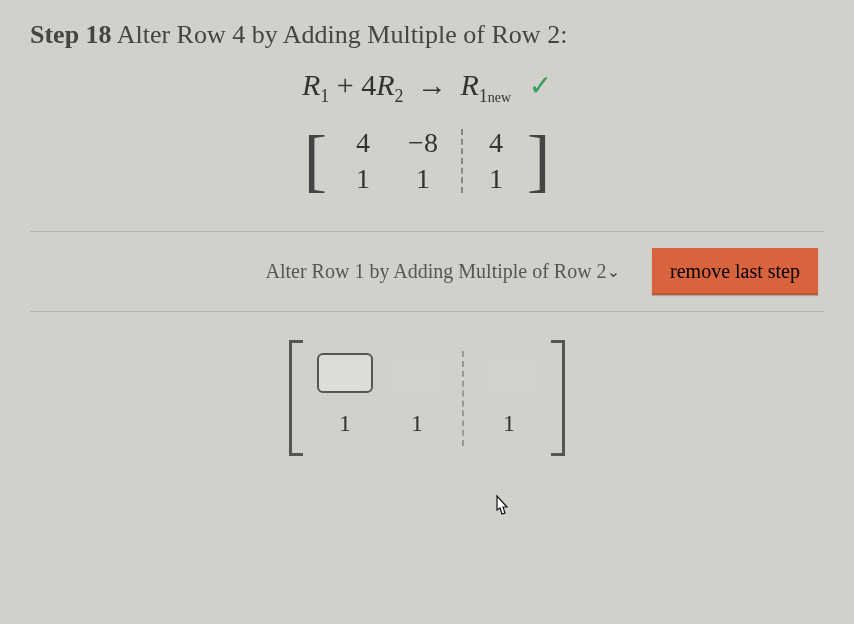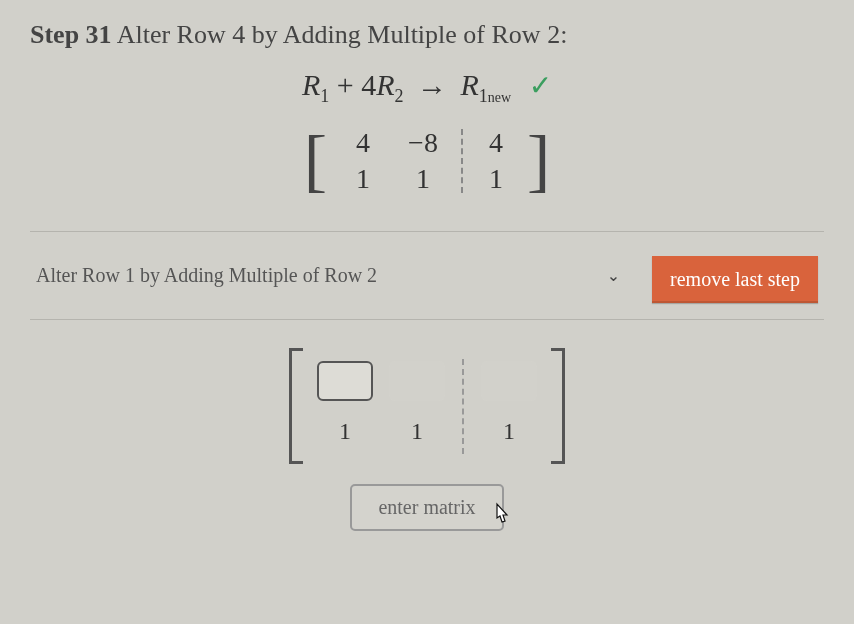--- a/index.html
+++ b/index.html
@@ -94,41 +94,40 @@
       gap: 24px;
       border-top: 1px solid #b5b4ae;
       border-bottom: 1px solid #b5b4ae;
       padding: 16px 6px;
       margin-bottom: 28px;
     }
     .dropdown {
       flex: 1;
       display: flex;
       align-items: center;
-      justify-content: space-between;
+      justify-content: flex-end;
       font-size: 20px;
       color: #555;
       cursor: pointer;
       padding-right: 8px;
       font-family: Liberation Serif, serif;
     }
     .dropdown .chev {
       font-size: 16px;
       color: #444;
     }
     .remove-btn {
       background: #d9633c;
-      color: #ffffff;
+      color: #000000;
       border: none;
       padding: 12px 18px;
       font-size: 20px;
       font-family: inherit;
       cursor: pointer;
       box-shadow: inset 0 -2px 0 rgba(0,0,0,0.12), 0 1px 1px rgba(0,0,0,0.2);
-      margin-top: 8px;
     }
     
     .input-matrix-wrap {
       text-align: center;
     }
     .input-matrix {
       display: inline-flex;
       align-items: stretch;
     }
     .ibracket-l, .ibracket-r {
@@ -195,21 +194,21 @@
       top: 18px;
       font-size: 24px;
       color: #222;
       pointer-events: none;
     }
   </style>
 </head>
 <body>
 
 <div class="step-header">
-  <span class="bold">Step 31</span><span> Alter Row 4 by Adding Multiple of Row 2:</span>
+  <span class="bold">Step 18</span><span> Alter Row 4 by Adding Multiple of Row 2:</span>
 </div>
 
 <div class="formula-row">
   <span>R</span><span class="sub">1</span>
   <span class="plus"> + </span>
   <span class="num">4</span><span>R</span><span class="sub">2</span>
   <span class="arrow">→</span>
   <span>R</span><span class="sub">1</span><span class="newsub">new</span>
   <span class="check">✓</span>
 </div>
@@ -248,19 +247,18 @@
       <span class="static-cell" style="grid-row:2;grid-column:1">1</span>
       <span class="static-cell" style="grid-row:2;grid-column:2">1</span>
       <span class="static-cell" style="grid-row:2;grid-column:4">1</span>
       <div class="vdash2"></div>
     </div>
     <div class="ibracket-r"></div>
   </div>
 </div>
 
 <div class="enter-btn-row">
-  <button class="enter-btn">enter matrix</button>
   <span class="cursor-icon">
     <svg width="26" height="28" viewBox="0 0 26 28">
       <path d="M8 2 L8 16 L11 14 L13 20 L16 19 L14 13 L18 13 Z" fill="#fff" stroke="#111" stroke-width="1.2"></path>
     </svg>
   </span>
 </div>
 
 </body></html>

